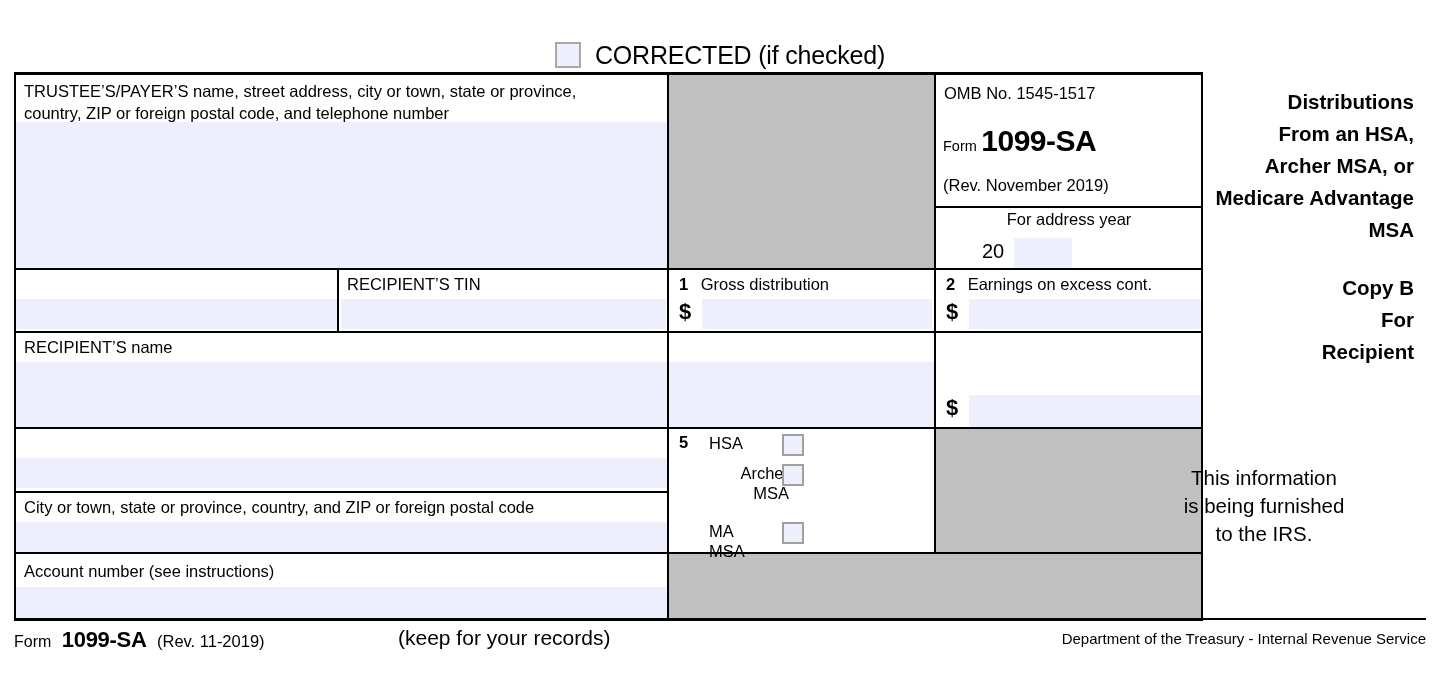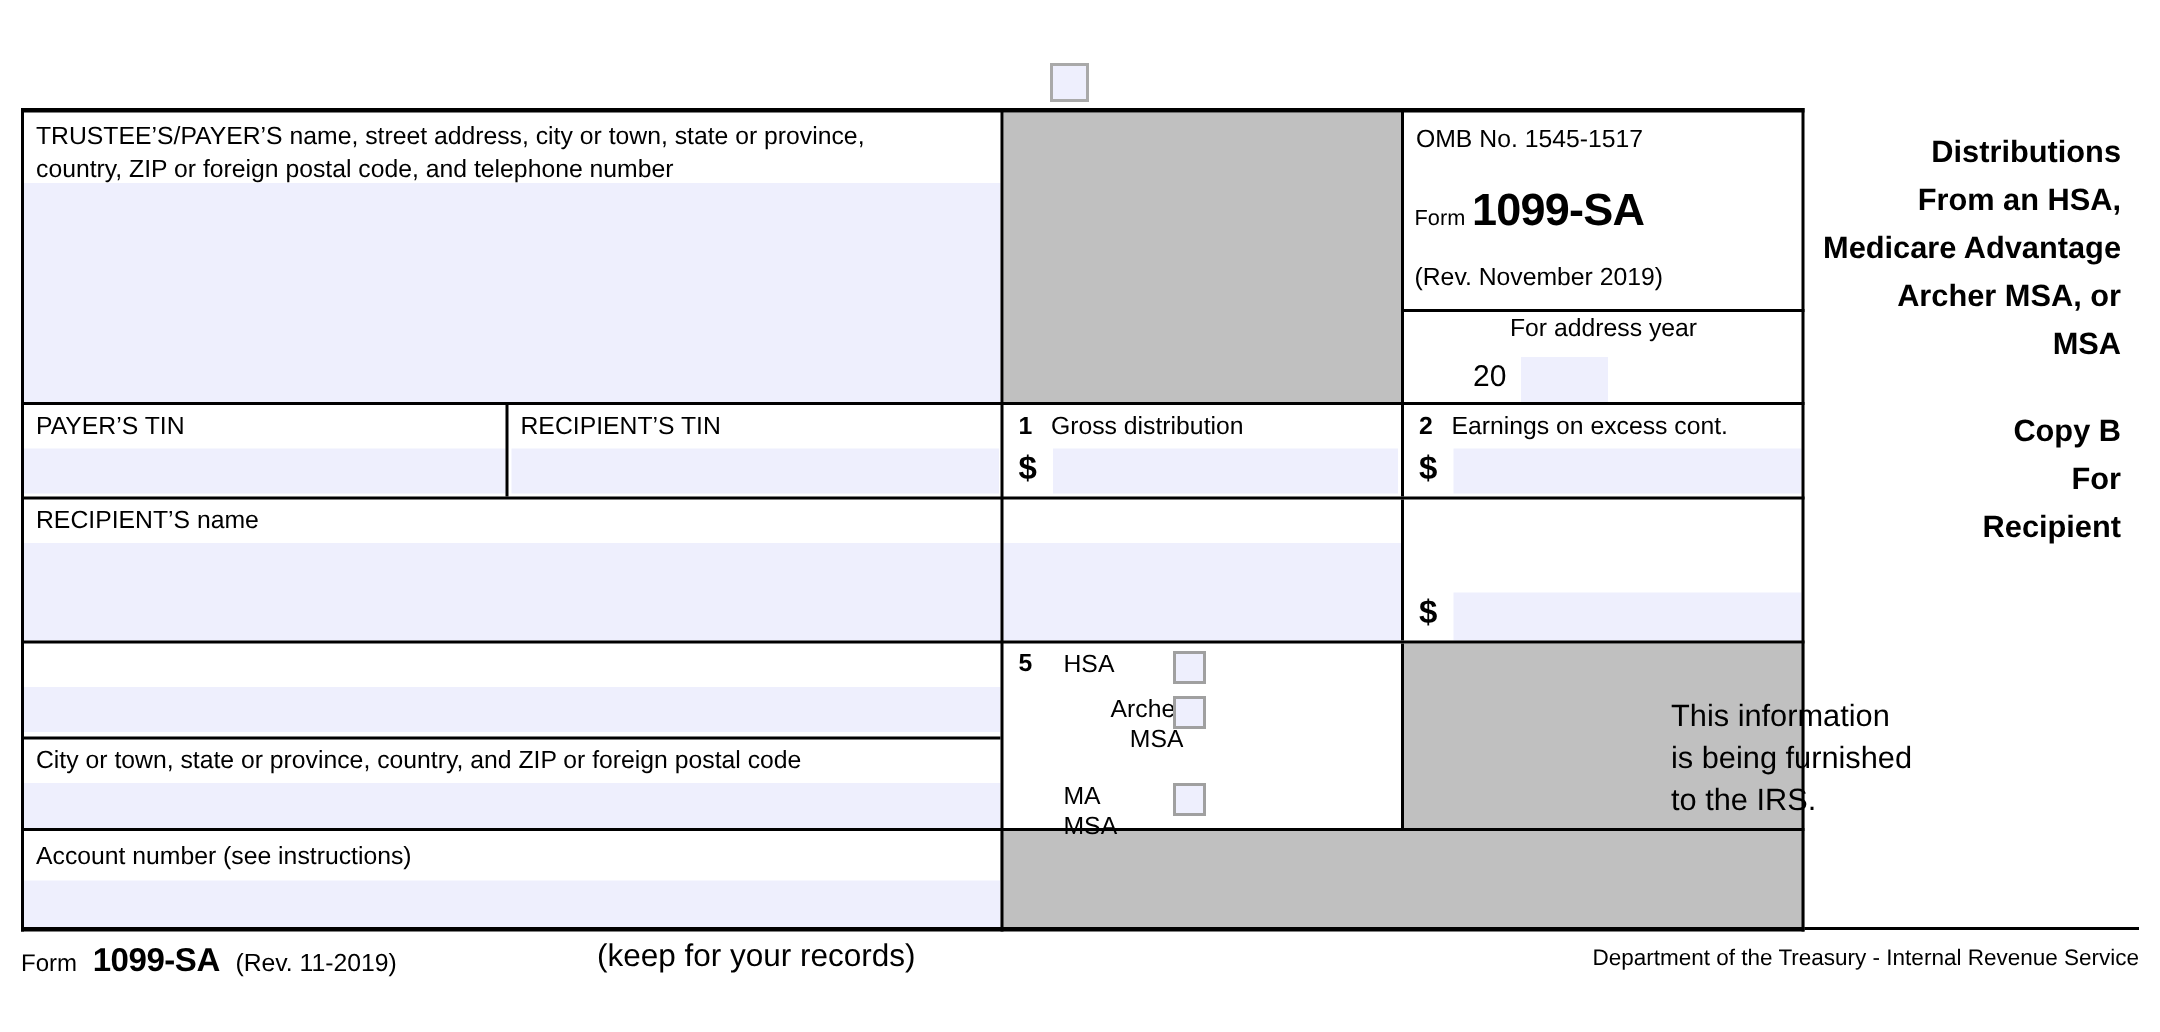--- a/index.html
+++ b/index.html
@@ -127,21 +127,21 @@
     text-align: right;
     font-weight: bold;
     font-size: 20.5px;
     line-height: 32px;
   }
   .furnished {
     position: absolute;
     right: 0;
     top: 392px;
     width: 300px;
-    text-align: left;
+    text-align: center;
     font-size: 20.5px;
     line-height: 28px;
   }
 
   
   .cbox {
     position: absolute;
     width: 22px;
     height: 22px;
     background: #eeeffd;
@@ -164,20 +164,21 @@
   .f-url { font-size: 16.5px; }
   .f-dept { font-size: 15px; }
 </style>
 </head>
 <body>
 
 <div class="page">
 
   <div class="corrected-row">
     <div class="corrected-box"></div>
+    <div class="corrected-label">CORRECTED (if checked)</div>
   </div>
 
   <div class="form">
 
     <div class="gray" style="left:655px; top:3px; width:266px; height:194px;"></div>
     <div class="gray" style="left:922px; top:357px; width:267px; height:123px;"></div>
     <div class="gray" style="left:653px; top:482px; width:536px; height:66px;"></div>
 
     <div class="fill" style="left:2px; top:50px; width:651px; height:146px;"></div>
     <div class="fill" style="left:1000px; top:166px; width:58px; height:30px;"></div>
@@ -229,40 +230,37 @@
     <div class="cell" style="left:922px; top:138px; width:266px; height:24px; text-align:center;">
       <span class="calyear-text">For address year</span>
     </div>
     <div class="cell" style="left:968px; top:168px; width:120px; height:28px;">
       <span class="twenty">20</span>
     </div>
 
     <div class="title-block">
       <div>Distributions</div>
       <div>From an HSA,</div>
+      <div>Archer MSA, or</div>
       <div>Medicare Advantage</div>
-      <div>Archer MSA, or</div>
       <div>MSA</div>
     </div>
 
     <div class="copyb">
       <div>Copy B</div>
       <div>For</div>
       <div>Recipient</div>
     </div>
 
     <div class="furnished">
       <div>This information</div>
       <div>is being furnished</div>
       <div>to the IRS.</div>
     </div>
 
-    <div class="cell" style="left:10px; top:202px; width:300px; height:24px;">
-      <span class="lbl">PAYER’S TIN</span>
-    </div>
     <div class="cell" style="left:333px; top:202px; width:300px; height:24px;">
       <span class="lbl">RECIPIENT’S TIN</span>
     </div>
 
     <div class="cell" style="left:665px; top:202px; width:250px; height:24px;">
       <span class="boxnum">1</span>
       <span class="lbl" style="margin-left:8px;">Gross distribution</span>
     </div>
     <div class="cell" style="left:665px; top:229px; width:24px; height:28px;">
       <span class="dollar">$</span>

